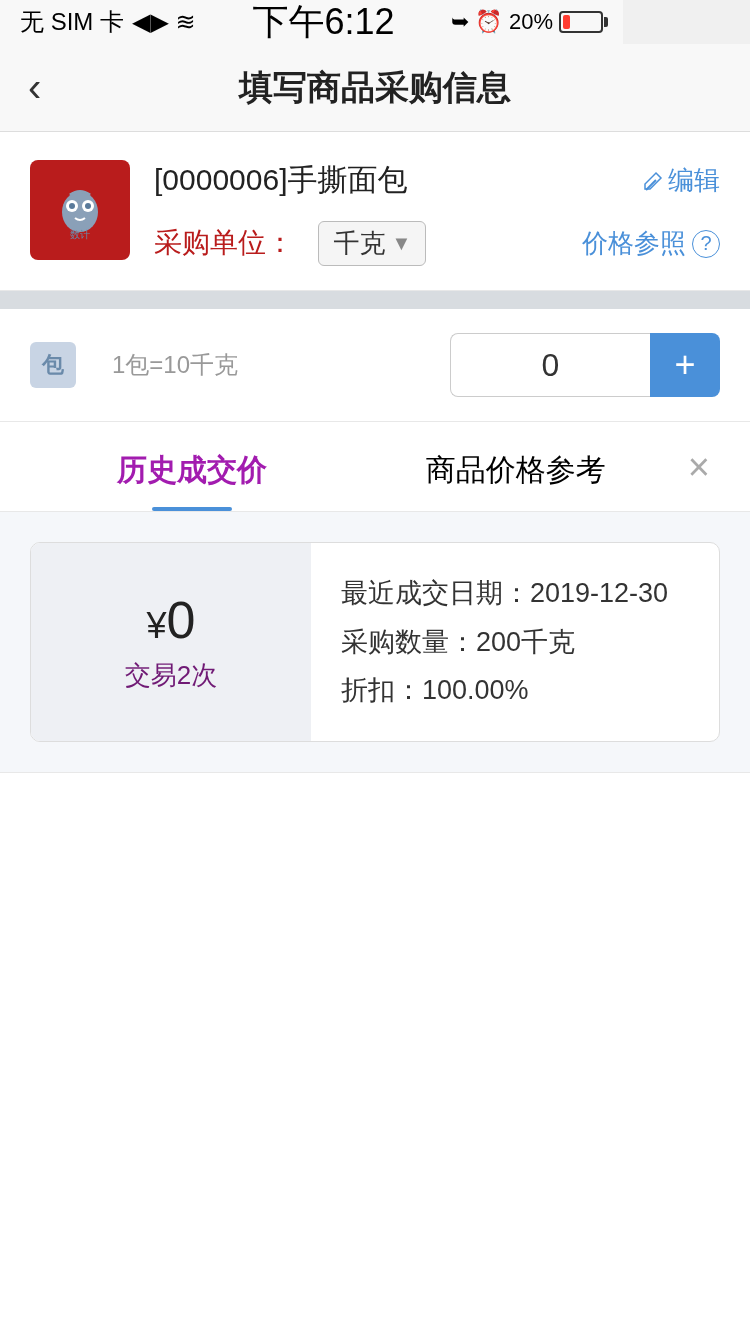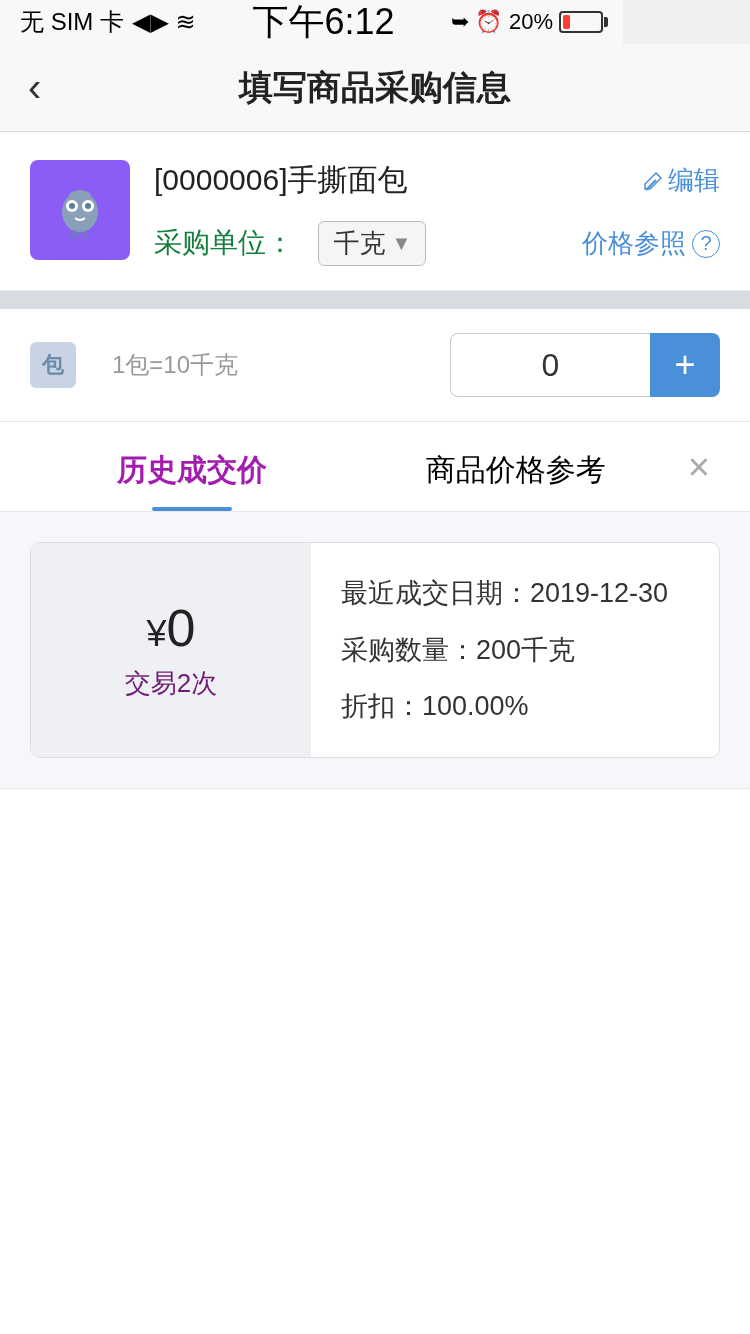--- a/index.html
+++ b/index.html
@@ -84,21 +84,21 @@
       margin: 0;
       padding: 28px 30px 24px 30px;
       display: flex;
       align-items: flex-start;
       gap: 24px;
       border-bottom: 1px solid #e8e8e8;
     }
     .product-thumb {
       width: 100px;
       height: 100px;
-      background: #8b5cf6;
+      background: #b91c1c;
       border-radius: 8px;
       display: flex;
       align-items: center;
       justify-content: center;
       flex-shrink: 0;
       overflow: hidden;
     }
     .product-thumb svg { width: 60px; height: 60px; }
     .product-info { flex: 1; }
     .product-header {
@@ -119,21 +119,21 @@
       align-items: center;
       gap: 4px;
       cursor: pointer;
       white-space: nowrap;
     }
     .product-unit-row {
       display: flex;
       align-items: center;
       justify-content: space-between;
     }
-    .unit-label { font-size: 28px; color: #15803d; }
+    .unit-label { font-size: 28px; color: #b91c1c; }
     .unit-select {
       display: inline-flex;
       align-items: center;
       border: 1px solid #bbb;
       border-radius: 6px;
       padding: 4px 14px 4px 14px;
       font-size: 26px;
       color: #333;
       background: #f5f5f5;
       margin-left: 20px;
@@ -291,21 +291,21 @@
       font-size: 26px;
       color: #701a75;
       margin-top: 8px;
     }
     .price-card-right {
       flex: 1;
       padding: 30px 30px;
       display: flex;
       flex-direction: column;
       justify-content: center;
-      gap: 16px;
+      gap: 8px;
     }
     .price-detail-row {
       font-size: 27px;
       color: #333;
       line-height: 1.5;
     }
 
     
     .white-fill {
       background: #fff;

